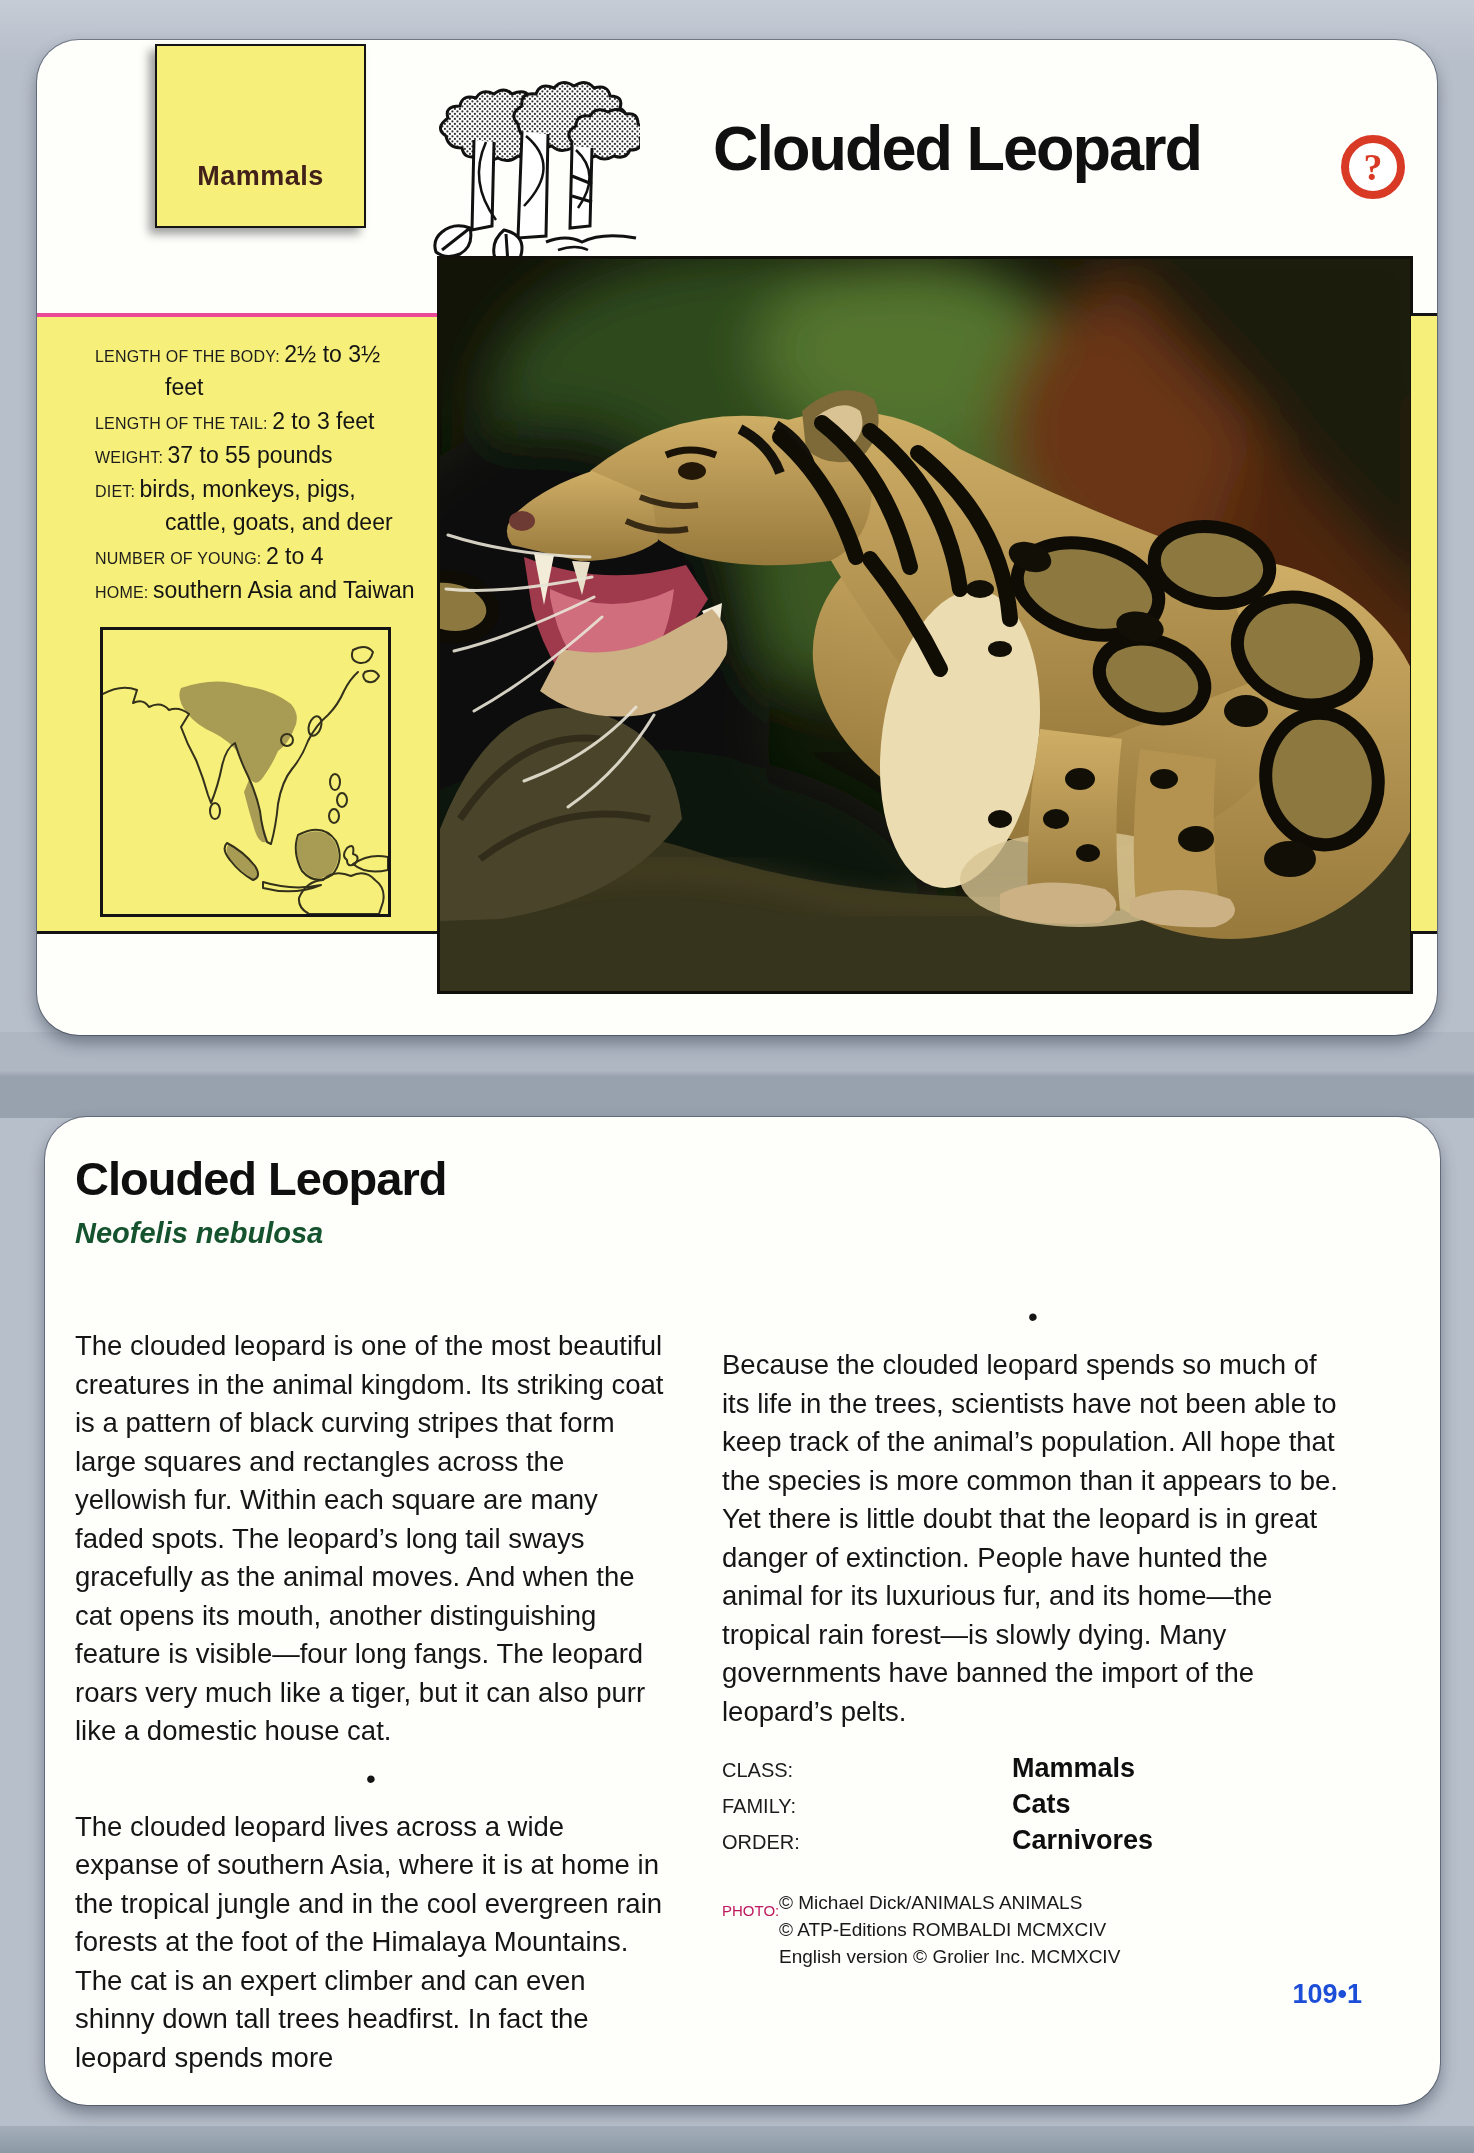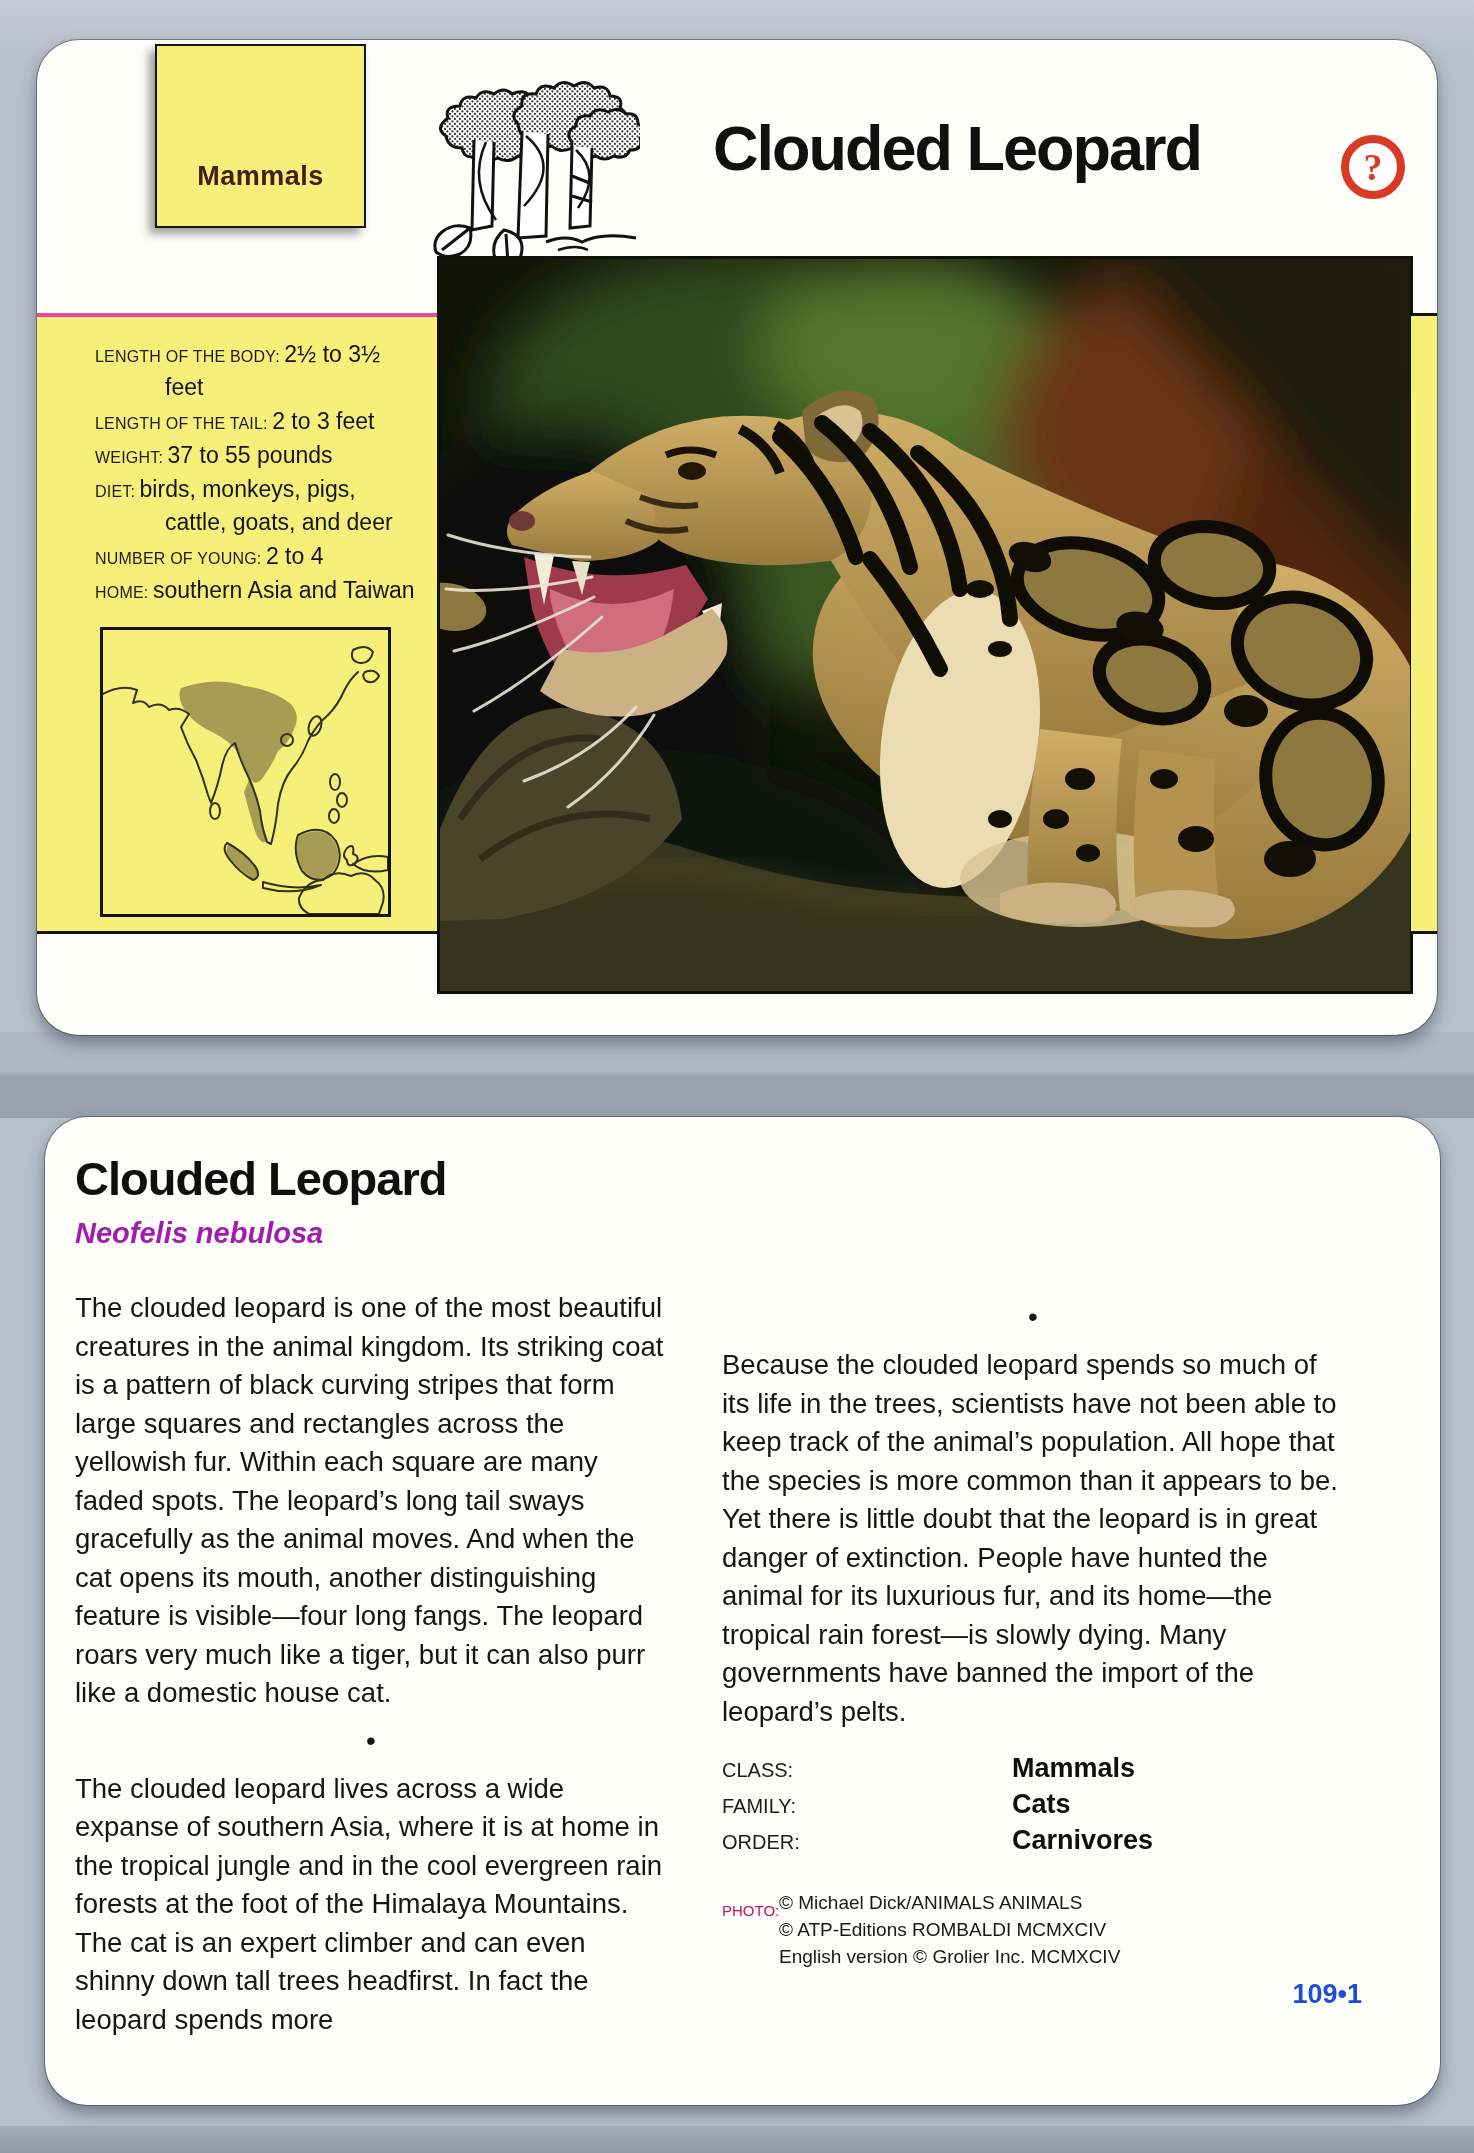--- a/index.html
+++ b/index.html
@@ -50,23 +50,23 @@
 
   .photo{position:absolute;left:400px;top:216px;width:970px;height:732px;
     border:3px solid #12100a;background:#141408;}
   .photo svg{display:block;}
 
   .side-strip{position:absolute;right:0;top:273px;width:26px;height:621px;
     background:#f6ef79;border-top:3px solid #141414;border-bottom:3px solid #141414;box-sizing:border-box;}
 
   
   .back-title{position:absolute;left:30px;top:34px;font-size:47px;font-weight:bold;letter-spacing:-1px;color:#0f0f0f;}
-  .species{position:absolute;left:30px;top:100px;font-size:29px;font-weight:bold;font-style:italic;color:#a21caf;text-align:right;}
+  .species{position:absolute;left:30px;top:100px;font-size:29px;font-weight:bold;font-style:italic;color:#14532d;text-align:right;}
   .col{position:absolute;top:172px;font-size:27.5px;line-height:38.5px;color:#151515;}
-  .col-left{left:30px;width:592px;}
+  .col-left{left:30px;width:592px;margin-top:38px;}
   .col-right{left:677px;width:622px;}
   .col p{margin:0;}
   .bullet{ text-align:center;font-size:28px;line-height:38px;margin:9px 0 10px 0;}
 
   .taxonomy{margin-top:20px;}
   .tax-row{display:flex;align-items:baseline;line-height:34px;}
   .tax-lbl{width:290px;text-align:left;font-size:20px;color:#1c1c1c;padding-right:12px;box-sizing:border-box;}
   .tax-val{font-size:27px;font-weight:bold;color:#0f0f0f;}
 
   .credits{display:flex;margin-top:30px;}

